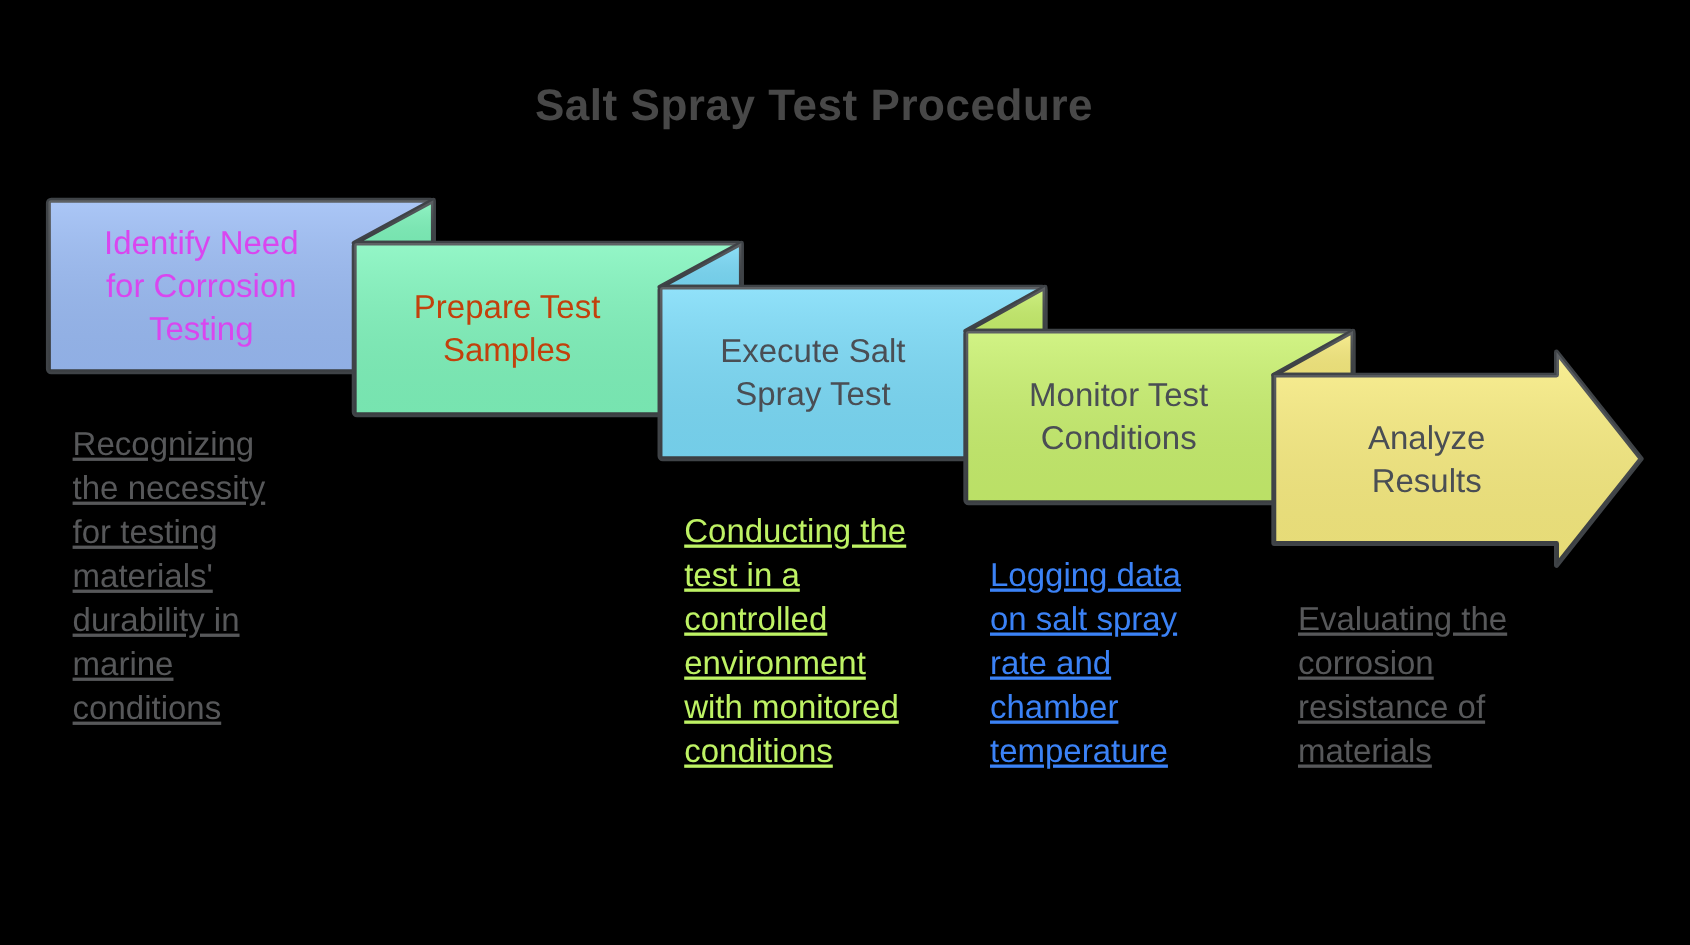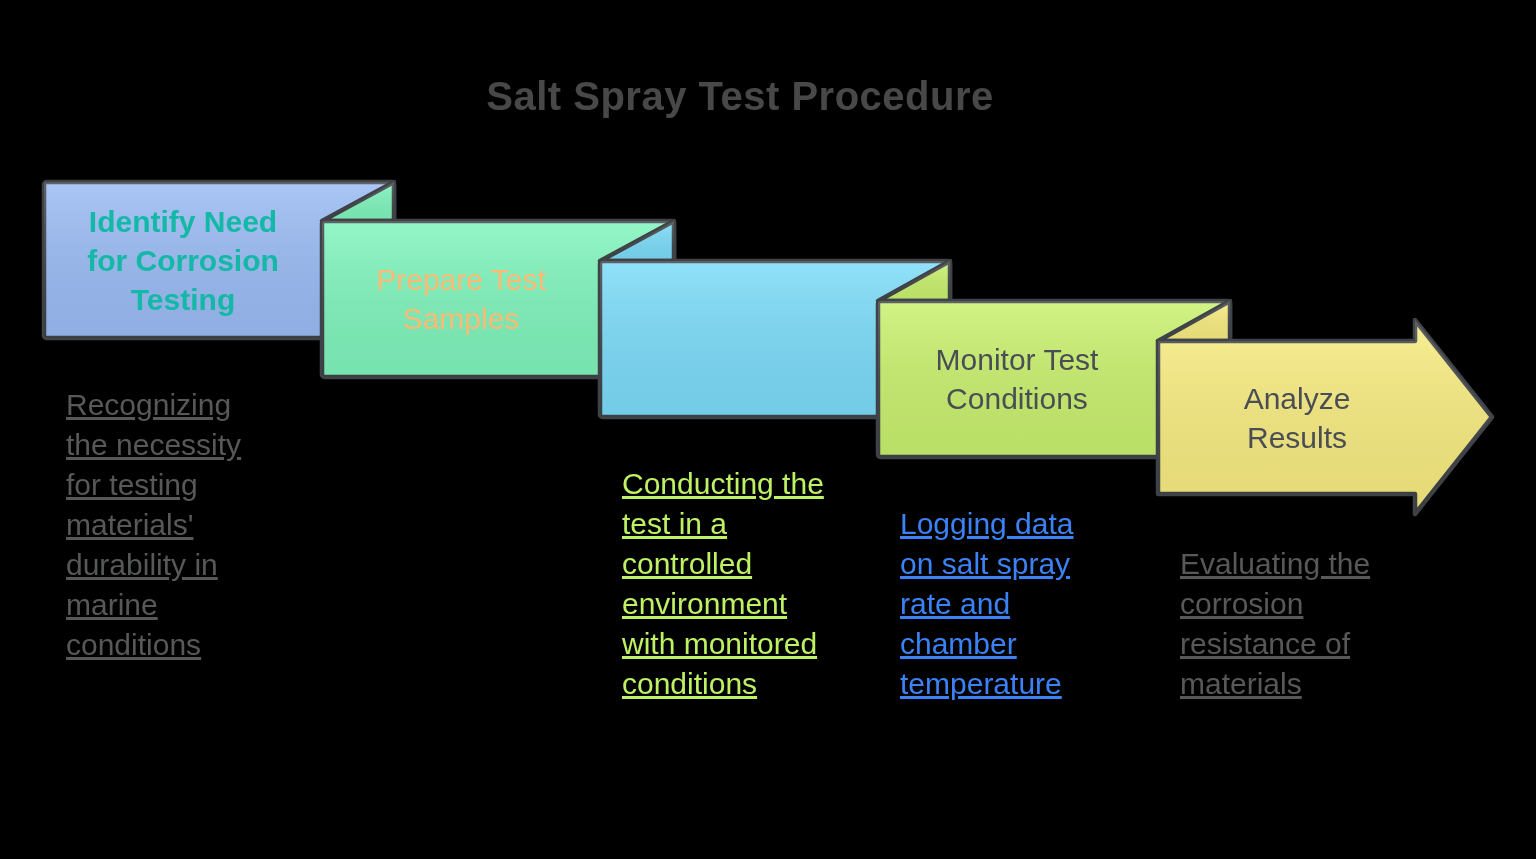--- a/index.html
+++ b/index.html
@@ -76,25 +76,27 @@
       <rect x="878" y="301" width="352" height="156" rx="2.5" fill="url(#sheen)" stroke="none"></rect>
 
       <polygon points="1230,301 1158,341 1230,341" fill="#f8ec80"></polygon>
       <polygon points="1230,301 1158,341 1230,341" fill="url(#sheen)" stroke="none"></polygon>
 
       <polygon points="1158,341 1415,341 1415,320 1492,417 1415,514 1415,494 1158,494" fill="#f8ec80"></polygon>
       <polygon points="1158,341 1415,341 1415,320 1492,417 1415,514 1415,494 1158,494" fill="url(#sheen)" stroke="none"></polygon>
     </g>
   </svg>
 
-  <div class="step-label lbl-1" style="color: #14b8a6; font-weight: bold;">Identify Need
+  <div class="step-label lbl-1" style="color: #d946ef;">Identify Need
 for Corrosion
 Testing</div>
-  <div class="step-label lbl-2" style="color: #fdba74;">Prepare Test
+  <div class="step-label lbl-2" style="color: #c2410c;">Prepare Test
 Samples</div>
+  <div class="step-label lbl-3" style="color: rgb(74, 78, 84);">Execute Salt
+Spray Test</div>
   <div class="step-label lbl-4" style="color: rgb(74, 78, 84);">Monitor Test
 Conditions</div>
   <div class="step-label lbl-5" style="color: rgb(74, 78, 84);">Analyze
 Results</div>
 
   <div class="step-desc dsc-1" style="color: rgb(87, 88, 90);">Recognizing
 the necessity
 for testing
 materials'
 durability in

